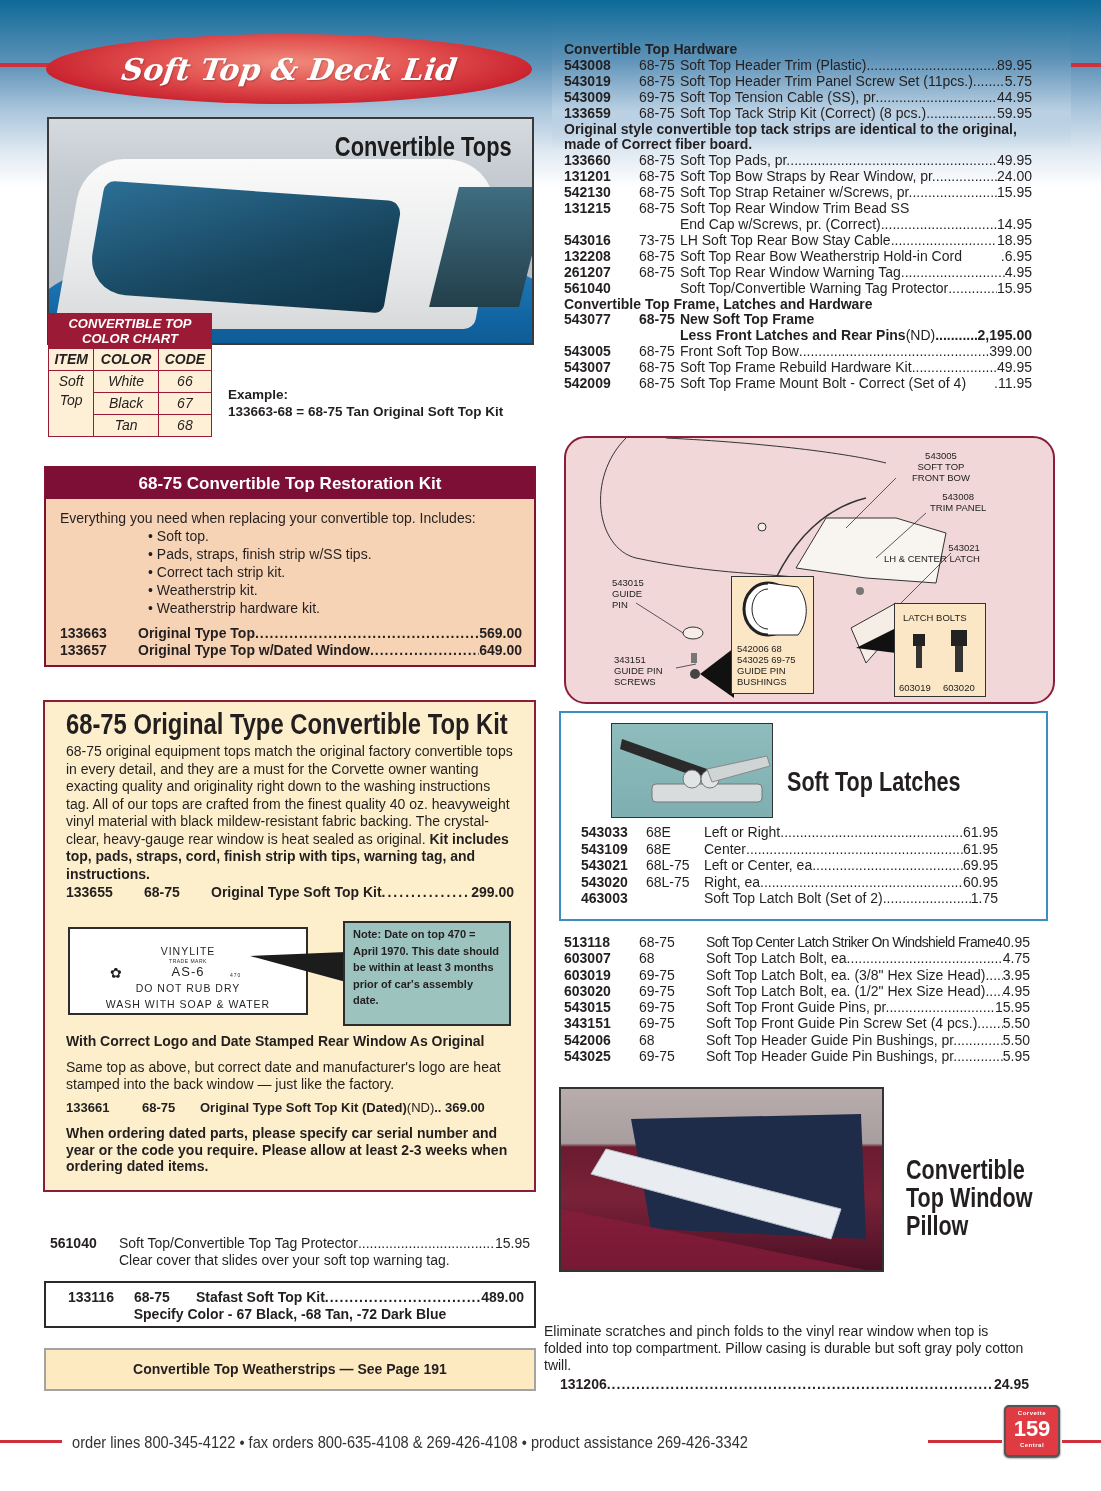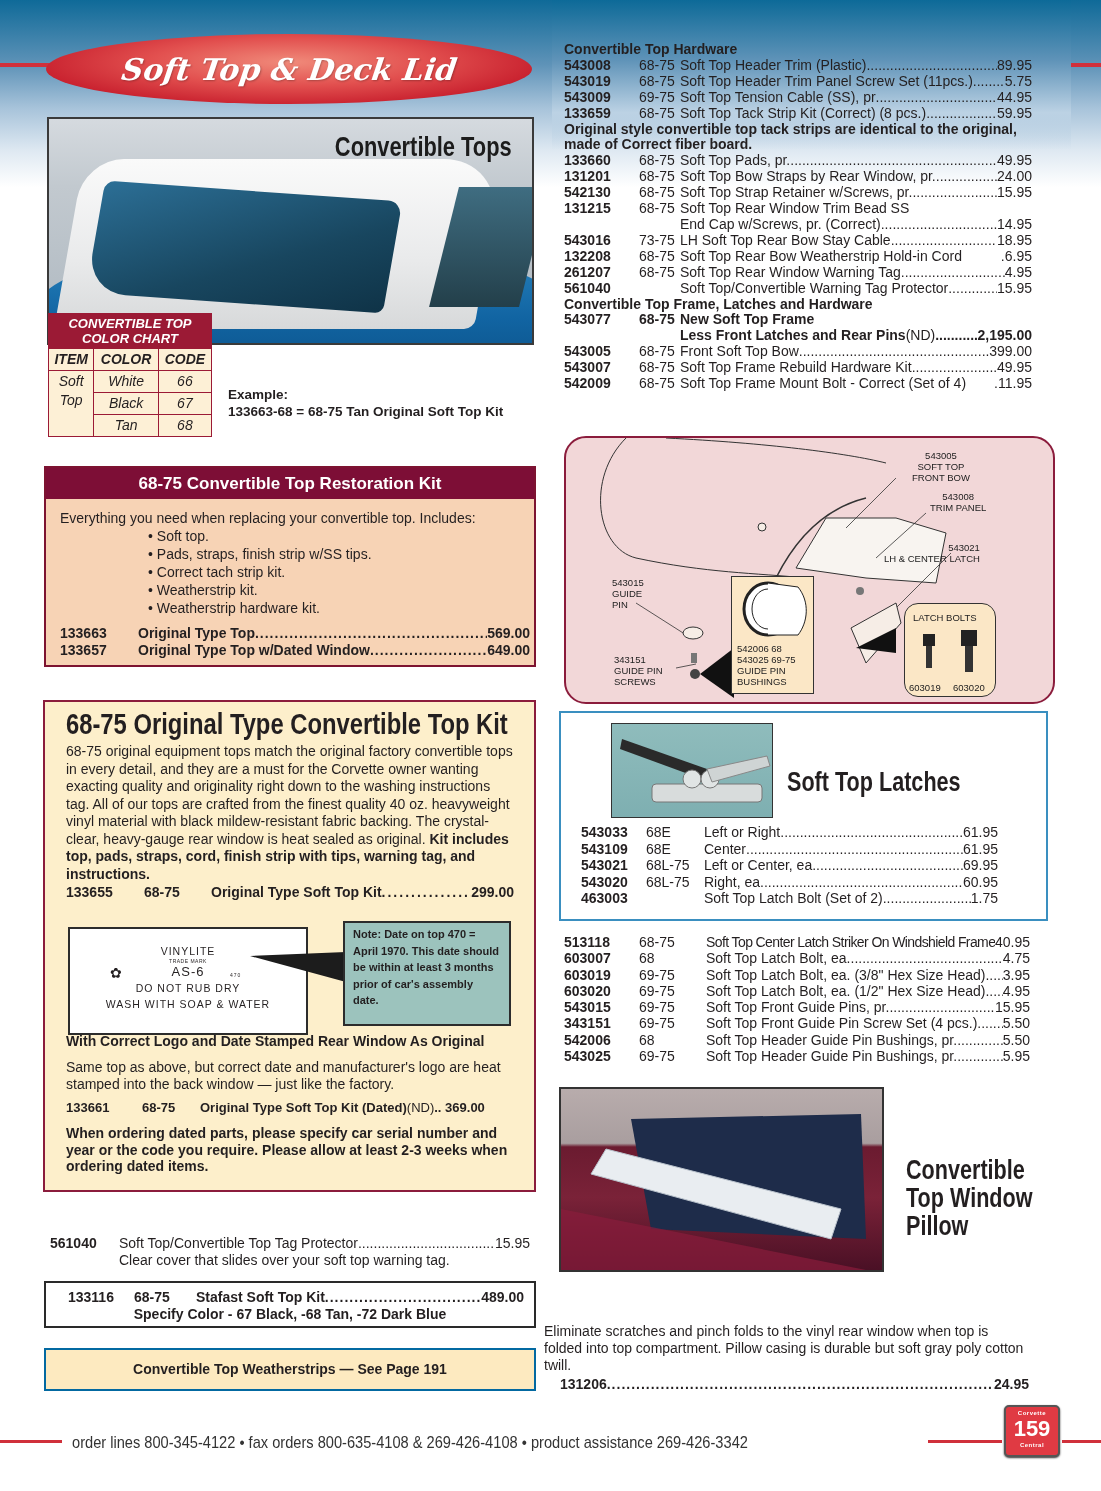--- a/index.html
+++ b/index.html
@@ -39,40 +39,40 @@
   .color-chart .cc-head { background: #9b1a35; color: #fff; text-align: center; font-weight: bold; font-size: 13px; line-height: 15px; padding: 3px 0 2px; }
   .color-chart table { width: 100%; border-collapse: collapse; background: #fdf0d6; font-size: 14px; }
   .color-chart td, .color-chart th { border: 1px solid #9b1a35; padding: 1px 3px; text-align: center; line-height: 19px; }
   .color-chart th { font-weight: bold; font-size: 14px; }
   .color-chart td.item { text-align: center; vertical-align: top; border-bottom: 1px solid #9b1a35; }
   .example { position: absolute; left: 228px; top: 386px; width: 310px; font-weight: bold; font-size: 13.5px; line-height: 17px; }
 
   
   .resto { position: absolute; left: 44px; top: 466px; width: 492px; height: 201px; border: 2px solid #7d1331; background: #f7d3b5; }
   .resto-head { background: #7d0e36; color: #fff; text-align: center; font-weight: bold; font-size: 17px; height: 31px; line-height: 31px; }
-  .resto-body { padding: 10px 4px 0 14px; font-size: 14px; line-height: 18px; }
+  .resto-body { padding: 10px 12px 0 14px; font-size: 14px; line-height: 18px; }
   .resto-list { list-style: none; margin-left: 88px; }
   .resto-list li::before { content: "• "; }
   .resto-rows { margin-top: 8px; }
   .price-row { display: flex; align-items: baseline; white-space: nowrap; }
   .price-row .pn { width: 78px; flex: none; }
   .price-row .dots { flex: 1; overflow: hidden; letter-spacing: 1px; }
   .price-row .dots::after { content: "................................................................................................................................................."; }
   .resto-rows .price-row { font-weight: bold; font-size: 14px; line-height: 17px; }
 
   
   .orig { position: absolute; left: 43px; top: 700px; width: 493px; height: 492px; border: 2px solid #8b1c3c; background: #fdefcb; padding: 6px 20px 0 21px; }
   .orig-title { font-size: 29px; font-weight: bold; line-height: 32px; white-space: nowrap; transform: scaleX(0.82); transform-origin: left center; width: 540px; }
   .orig-desc { font-size: 14px; line-height: 17.5px; margin-top: 3px; }
   .orig-kit-row { display: flex; font-weight: bold; font-size: 14px; margin-top: 1px; white-space: nowrap; }
   .orig-kit-row .pn { width: 78px; }
   .orig-kit-row .yr { width: 67px; }
   .orig-kit-row .dots { flex: 1; overflow: hidden; }
   .orig-kit-row .dots::after { content: "..............................................."; letter-spacing: 2px; }
-  .tag-img { position: absolute; left: 23px; top: 225px; width: 240px; height: 108px; border: 2px solid #2c2c2c; background: #fff; text-align: center;
+  .tag-img { position: absolute; left: 23px; top: 225px; width: 240px; height: 88px; border: 2px solid #2c2c2c; background: #fff; text-align: center;
     font-size: 10.5px; letter-spacing: 1px; padding-top: 14px; line-height: 16px; }
   .tag-img .trademark { font-size: 5px; line-height: 5px; letter-spacing: 0.5px; }
   .tag-img .as6 { font-size: 13px; }
   .tag-img .tiny470 { position: absolute; left: 160px; top: 38px; font-size: 5px; }
   .tag-img .flower { position: absolute; left: 40px; top: 36px; font-size: 14px; }
   .note-box { position: absolute; left: 298px; top: 219px; width: 168px; height: 105px; background: #9cc3bd; border: 2px solid #2c2c2c; padding: 3px 8px; font-weight: bold; font-size: 11px; line-height: 16.5px; }
   .orig-sub { position: absolute; left: 21px; top: 331px; font-weight: bold; font-size: 14px; }
   .orig-sub-desc { position: absolute; left: 21px; top: 357px; width: 455px; font-size: 14px; line-height: 17px; }
   .dated-row { position: absolute; left: 21px; top: 398px; display: flex; font-size: 13px; font-weight: bold; white-space: nowrap; }
   .dated-row .pn { width: 76px; }
@@ -89,21 +89,21 @@
   .tagprot .sub { padding-left: 69px; }
 
   
   .stafast { position: absolute; left: 44px; top: 1281px; width: 492px; height: 47px; border: 2px solid #2a2a2a; background: #fff; text-align: center; font-weight: bold; font-size: 14px; line-height: 17px; padding-top: 6px; }
   .stafast .row { display: flex; justify-content: center; white-space: nowrap; padding: 0 10px 0 22px; }
   .stafast .pn { width: 66px; text-align: left; }
   .stafast .yr { width: 62px; text-align: left; }
   .stafast .dots { flex: 1; overflow: hidden; text-align: left; }
   .stafast .dots::after { content: "........................................."; letter-spacing: 1px; }
 
-  .weather { position: absolute; left: 44px; top: 1348px; width: 492px; height: 43px; border: 2px solid #0369a1; background: #fdeac0; text-align: center; font-weight: bold; font-size: 14px; line-height: 39px; }
+  .weather { position: absolute; left: 44px; top: 1348px; width: 492px; height: 43px; border: 2px solid #a3a3a3; background: #fdeac0; text-align: center; font-weight: bold; font-size: 14px; line-height: 39px; }
 
   
   .rlist { position: absolute; left: 564px; width: 468px; font-size: 14px; line-height: 15.9px; }
   .rlist .sec { font-weight: bold; }
   .rrow { display: flex; white-space: nowrap; }
   .rrow .pn { width: 75px; font-weight: bold; flex: none; }
   .rrow .yr { width: 41px; flex: none; }
   .rrow .desc { flex: 1; display: flex; overflow: hidden; }
   .rrow .desc .t { flex: none; }
   .rrow .desc .dots { flex: 1; overflow: hidden; }
@@ -503,21 +503,21 @@
       <ellipse cx="36" cy="32" rx="16" ry="20" fill="#fff" stroke="#222" stroke-width="1"></ellipse>
       <path d="M36,6 L66,10 C78,25 76,45 66,58 L36,58" fill="#fff" stroke="#222" stroke-width="1"></path>
     </svg>
     <div class="dlabel" style="left:5px; top:66px;">
       <div>542006  68</div>
       <div>543025  69-75</div>
       <div>GUIDE PIN</div>
       <div>BUSHINGS</div>
     </div>
   </div>
-  <div class="dbox" style="left:338px; top:165px; width:92px; height:94px;border-radius:14px;">
+  <div class="dbox" style="left:328px; top:165px; width:92px; height:94px;">
     <div class="dlabel" style="left:8px; top:8px;">LATCH BOLTS</div>
     <svg style="position:absolute; left:14px; top:26px;" width="66" height="46">
       <rect x="4" y="4" width="12" height="12" fill="#222"></rect>
         <rect x="7" y="16" width="6" height="22" fill="#333"></rect>
       <rect x="42" y="0" width="16" height="16" fill="#222"></rect>
         <rect x="46" y="16" width="8" height="26" fill="#333"></rect>
     </svg>
     <div class="dlabel" style="left:4px; top:78px;">603019</div>
     <div class="dlabel" style="left:48px; top:78px;">603020</div>
   </div>

